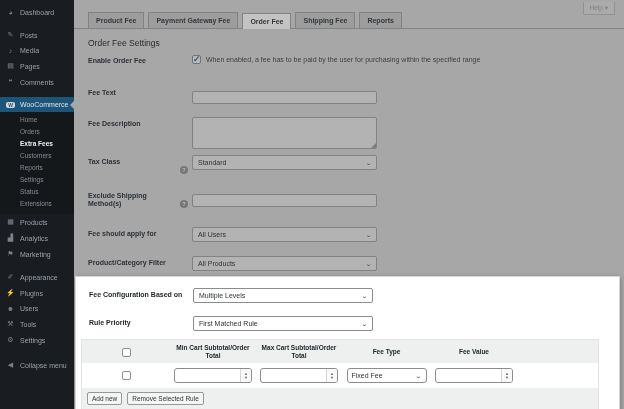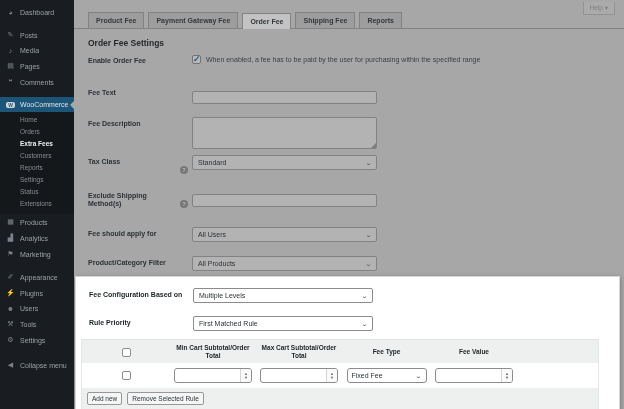--- a/index.html
+++ b/index.html
@@ -27,21 +27,21 @@
   .content { margin-left:74px; position:relative; height:409px; }
 
   .help-tab { position:absolute; top:2px; right:9px; font-size:6.5px; color:rgba(45,50,55,0.35);
       border:1px solid rgba(60,60,60,0.22); border-top:none; padding:2px 6px; background:rgba(255,255,255,0.05); }
 
   .tabbar { display:flex; padding:12px 0 0 14px; border-bottom:1px solid #838383; }
   .tab { font-size:7px; font-weight:bold; color:#33383d; background:#9d9d9d; border:1px solid #828282;
       border-bottom:none; padding:4px 7px 3px 7px; margin-right:4px; cursor:pointer; }
   .tab.active { background:#c3c3c3; position:relative; top:1px; padding-bottom:4px; }
 
-  h1.page-title { font-size:8.5px; font-weight:bold; color:#26292d; margin:9px 0 6px 14px; }
+  h1.page-title { font-size:8.5px; font-weight:normal; color:#26292d; margin:9px 0 6px 14px; }
 
   .form { padding-left:14px; }
   .row { display:flex; align-items:flex-start; }
   .row .lbl { flex:0 0 92px; font-size:7px; font-weight:bold; color:#2c3136; padding-top:3px; line-height:8px; }
   .row .helpcol { flex:0 0 12px; padding-top:3px; }
   .qicon { display:inline-block; width:8px; height:8px; border-radius:50%; background:#767676; color:#bdbdbd;
       font-size:5.5px; line-height:8px; text-align:center; font-weight:bold; cursor:pointer; }
 
   .chkrow { display:flex; align-items:center; gap:5px; padding-top:1px; }
   .chk { width:9px; height:9px; background:#b9b9b9; border:1px solid #737373; border-radius:2px;

